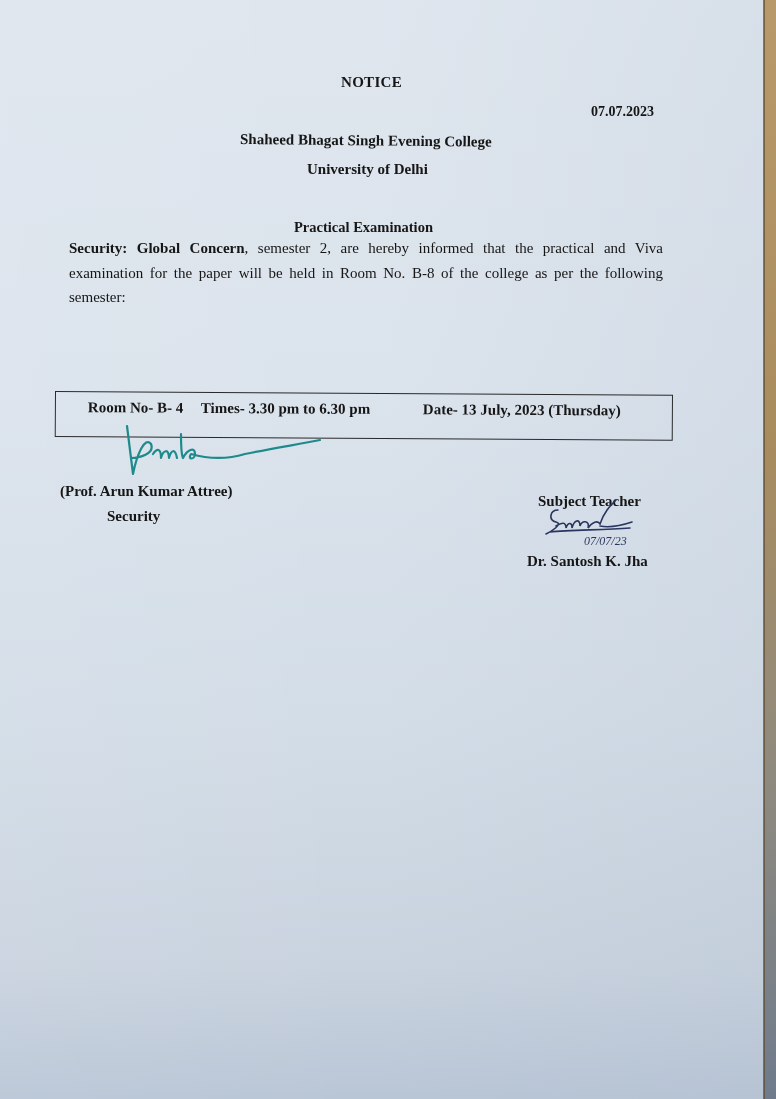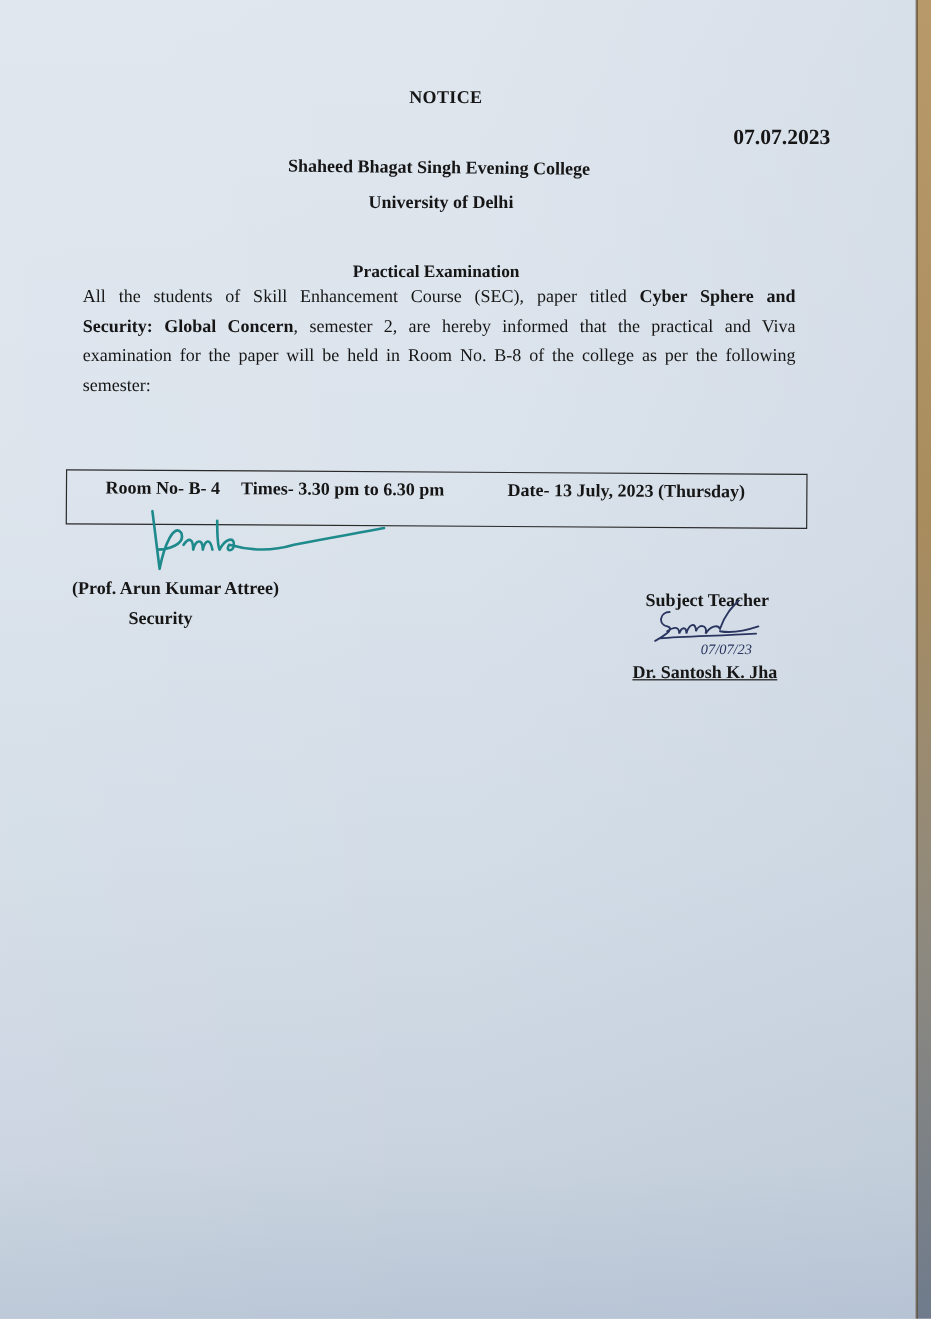--- a/index.html
+++ b/index.html
@@ -55,22 +55,21 @@
     .notice {
       left: 341px;
       top: 74px;
       font-size: 15px;
       letter-spacing: 0.3px;
       text-align: center;
     }
     .date {
       left: 591px;
       top: 104px;
-      font-size: 18px;
-      margin-left: 20px;
+      font-size: 14px;
     }
     .college {
       left: 240px;
       top: 131px;
       font-size: 15px;
       transform: rotate(0.6deg);
       transform-origin: left center;
     }
     .univ {
       left: 307px;
@@ -148,38 +147,36 @@
       left: 540px;
       top: 500px;
       width: 110px;
       height: 50px;
       z-index: 3;
     }
     .teacher-name {
       left: 527px;
       top: 553px;
       font-size: 15px;
-      text-decoration: underline;
     }
   </style>
 </head>
 <body>
 
 <div class="paper"></div>
 <div class="edge-strip"></div>
 <div class="edge-line"></div>
 
 <div class="t notice">NOTICE</div>
 <div class="t date">07.07.2023</div>
 <div class="t college">Shaheed Bhagat Singh Evening College</div>
 <div class="t univ">University of Delhi</div>
 <div class="t subject-title">Practical Examination</div>
 
 <div class="body-para">
-  <span class="line"><span>All the students of Skill Enhancement Course (SEC), paper titled </span><b>Cyber Sphere and</b></span>
   <span class="line"><b>Security: Global Concern</b><span>, semester 2, are hereby informed that the practical and Viva</span></span>
   <span class="line">examination for the paper will be held in Room No. B-8 of the college as per the following</span>
   <span class="line last">semester:</span>
 </div>
 
 <div class="schedule-box">
   <span class="cell" style="left:32px;">Room No-  B- 4</span>
   <span class="cell" style="left:145px;">Times-  3.30 pm to 6.30 pm</span>
   <span class="cell" style="left:367px;">Date- 13 July, 2023 (Thursday)</span>
 </div>

